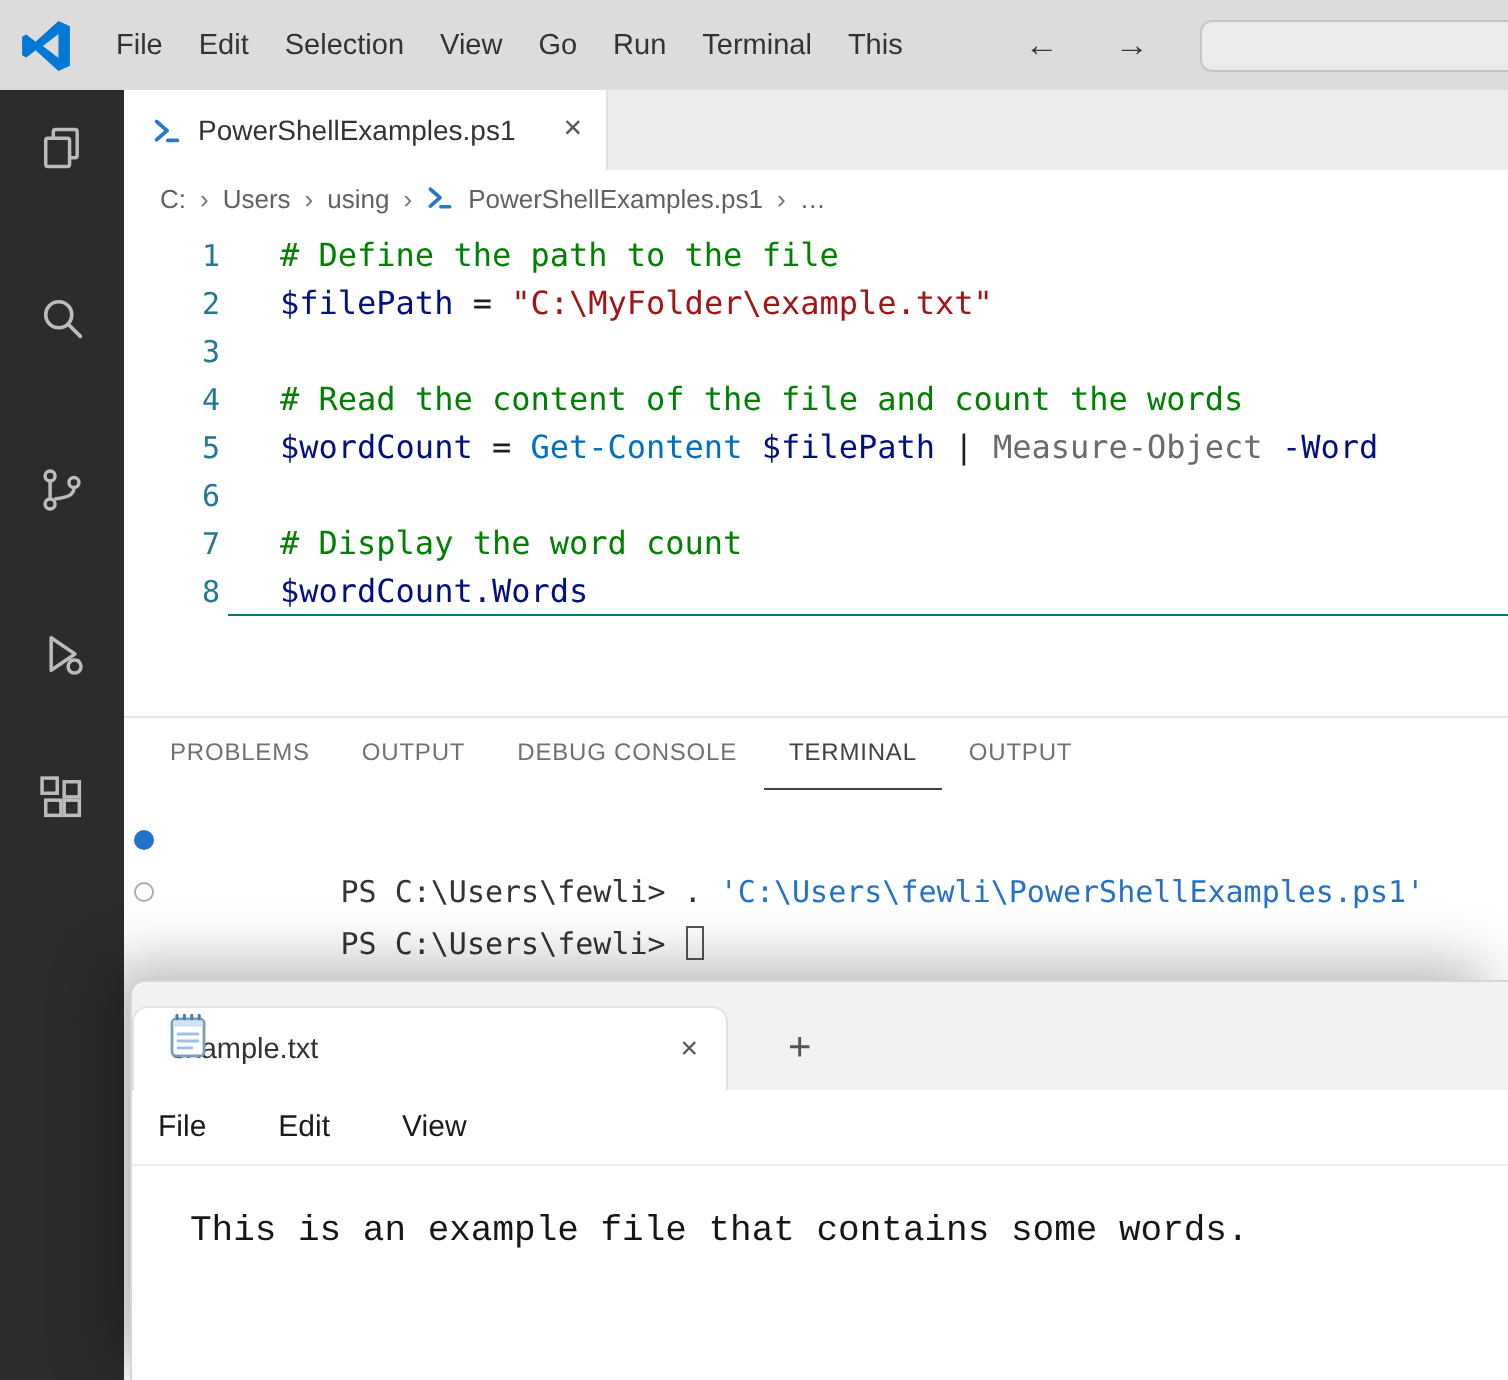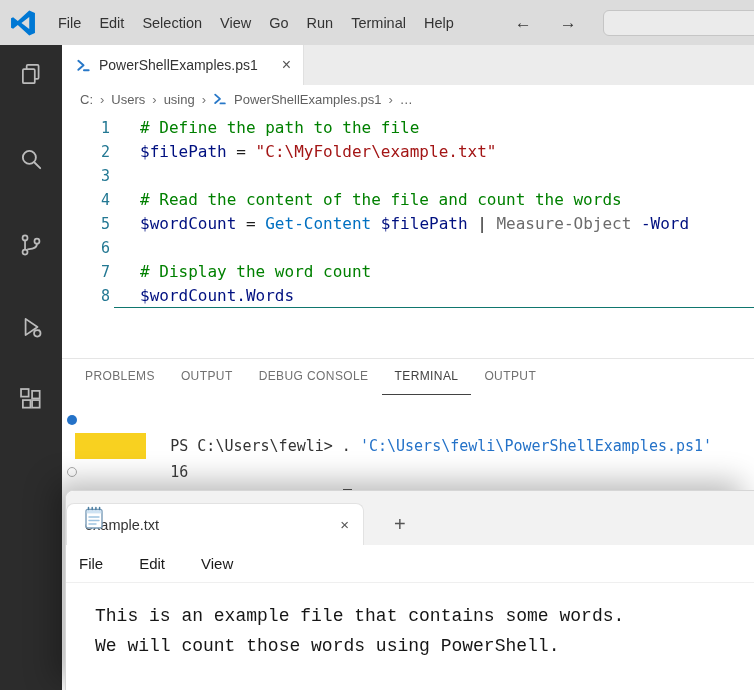--- a/index.html
+++ b/index.html
@@ -85,21 +85,21 @@
         </svg>
     </span>
     <nav class="menus" id="menu-bar">
         <span class="menu-item">File</span>
         <span class="menu-item">Edit</span>
         <span class="menu-item">Selection</span>
         <span class="menu-item">View</span>
         <span class="menu-item">Go</span>
         <span class="menu-item">Run</span>
         <span class="menu-item">Terminal</span>
-        <span class="menu-item">Help</span>
+        <span class="menu-item">This</span>
       </nav>
     <div class="nav-arrows">
       <span>←</span>
       <span>→</span>
     </div>
     <div class="command-center"></div>
   </header>
 
   <aside class="activitybar">
     <div class="ab-icon" style="top:5px">
@@ -209,23 +209,20 @@
     <div class="panel-tabs" id="panel-tabs">
         <span class="panel-tab">PROBLEMS</span>
         <span class="panel-tab">OUTPUT</span>
         <span class="panel-tab">DEBUG CONSOLE</span>
         <span class="panel-tab active">TERMINAL</span>
         <span class="panel-tab">OUTPUT</span>
       </div>
     <div class="terminal">
       <div class="t-line">
         <span class="t-deco filled"></span><span>PS C:\Users\fewli&gt; . </span><span class="t-blue">'C:\Users\fewli\PowerShellExamples.ps1'</span>
-      </div>
-      <div class="t-line">
-        <span class="t-hl-box"></span><span class="t-out">16</span>
       </div>
       <div class="t-line">
         <span class="t-deco empty"></span><span>PS C:\Users\fewli&gt; </span><span class="t-cursor"></span>
       </div>
     </div>
   </div>
 
   <div class="notepad">
     <div class="np-tabbar">
       <span class="np-appicon">
@@ -242,17 +239,16 @@
       </div>
       <span class="np-newtab">+</span>
     </div>
     <div class="np-menubar" id="np-menus">
         <span class="np-menu-item">File</span>
         <span class="np-menu-item">Edit</span>
         <span class="np-menu-item">View</span>
       </div>
     <div class="np-content" id="np-content">
         <div class="np-line">This is an example file that contains some words.</div>
-        <div class="np-line">We will count those words using PowerShell.</div>
       </div>
   </div>
 
 </div>
 
 </body></html>

